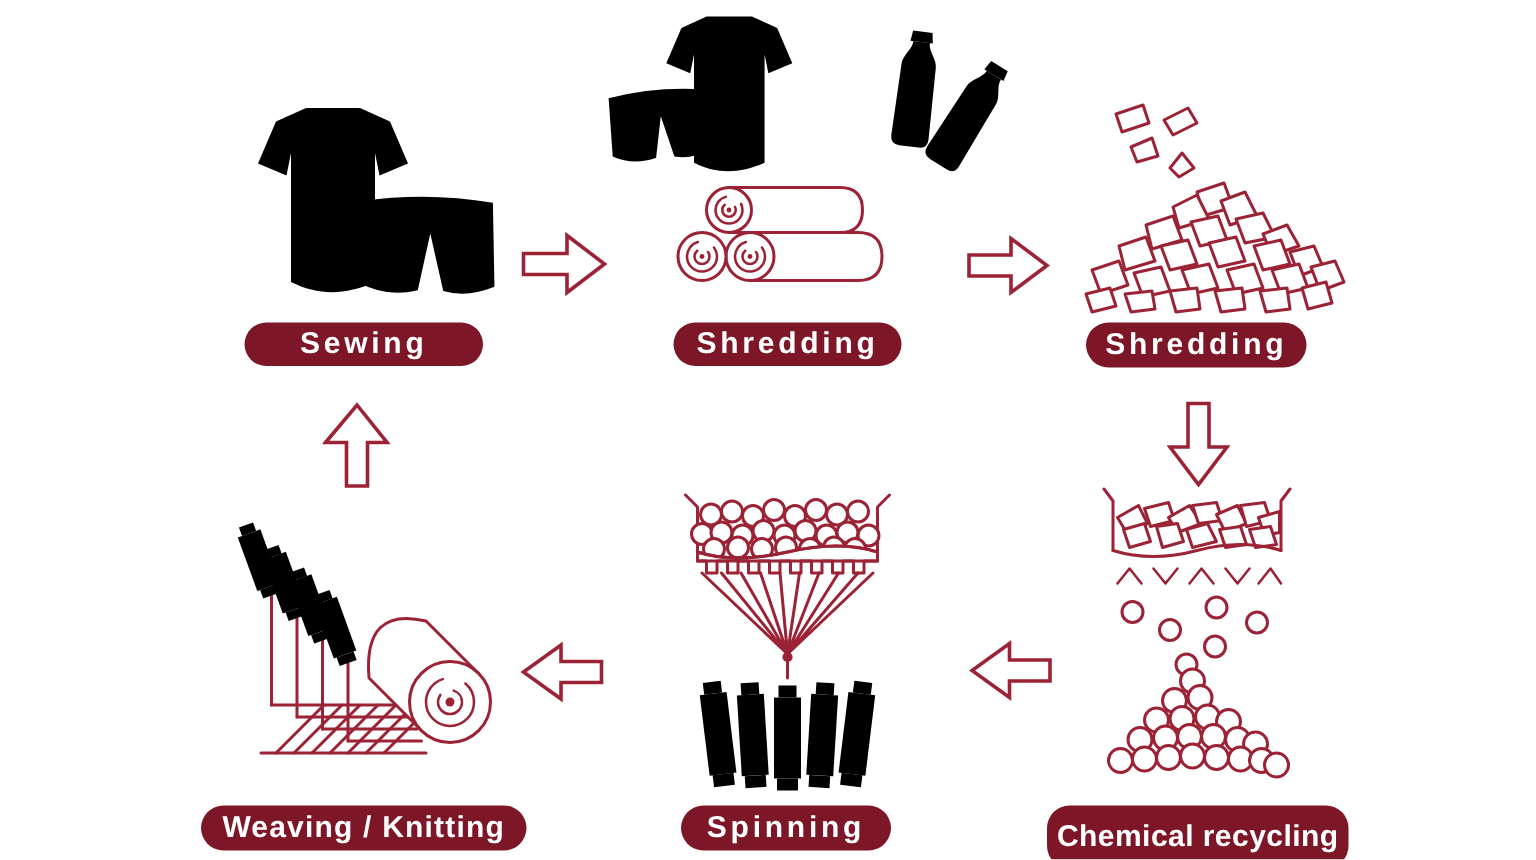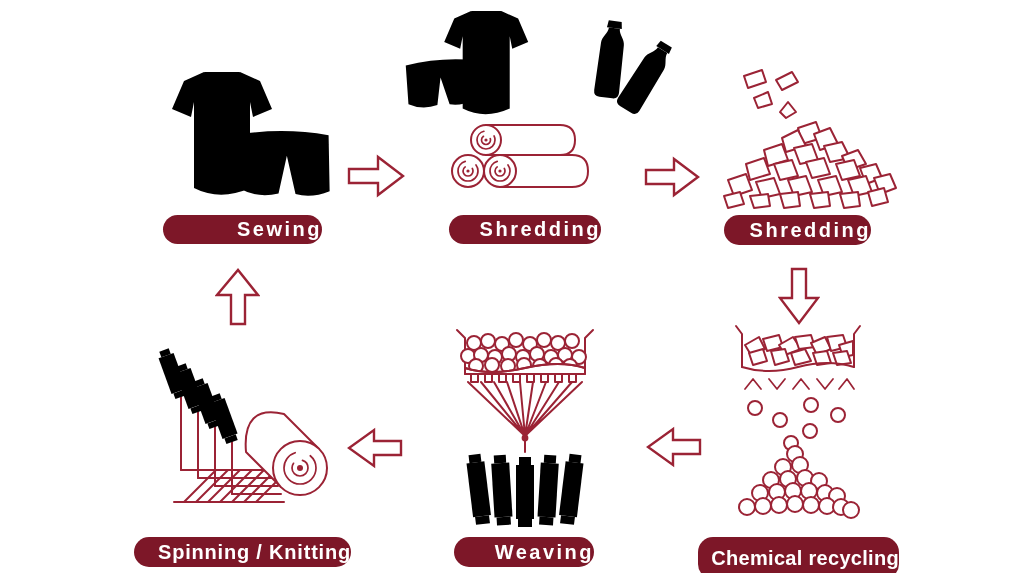--- a/index.html
+++ b/index.html
@@ -14,21 +14,21 @@
   .abs{position:absolute;}
   svg.art path, svg.art circle, svg.art rect, svg.art polygon, svg.art line{
     fill:none;stroke:var(--line);stroke-width:2;stroke-linecap:round;stroke-linejoin:round;
   }
   svg.art .w{fill:#ffffff;}
   svg.art .thin{stroke-width:1.7;}
   svg.art .dot{fill:var(--line);stroke:none;}
   svg.arrow polygon{fill:#ffffff;stroke:var(--line);stroke-width:2.4;stroke-linejoin:miter;}
   .pill{
     position:absolute;background:var(--pill);border-radius:15px;
-    display:flex;align-items:center;justify-content:flex-end;
+    display:flex;align-items:center;justify-content:center;
     color:#ffffff;font-weight:700;font-size:20px;letter-spacing:2.5px;
     white-space:nowrap;
   }
   .pill.long{letter-spacing:0.3px;}
   .pill.mid{letter-spacing:0.8px;}
 </style>
 </head>
 <body>
 
 <div id="canvas">
@@ -279,21 +279,21 @@
         </g>
       <g transform="translate(96,197) rotate(3.5)">
           <use href="#def-bobbin"></use>
         </g>
       <g transform="translate(75,199)">
           <use href="#def-bobbin"></use>
         </g>
     </g>
   </svg>
   <div class="pill" style="left:454px;top:537px;width:140px;height:30px">
-    <span>Weaving</span>
+    <span>Spinning</span>
   </div>
 
   <svg class="arrow abs" style="left:347px;top:427px" width="56" height="42" viewBox="0 0 56 42">
     <polygon points="54,14 27,14 27,3 2,21 27,39 27,28 54,28"></polygon>
   </svg>
 
   <svg class="art abs" style="left:122px;top:338px" width="240" height="195" viewBox="0 0 240 195">
     <g class="thin">
       <path d="M59 59 V132 M76 74 V140 M93 89 V148 M110 104 V156"></path>
       <path d="M59 132 H150 M76 140 H153 M93 148 H156 M110 156 H159 M52 164 H162"></path>
@@ -315,20 +315,20 @@
     </g>
     <g>
       <path class="w" d="M197 111 L162 76 Q120 66 124 114 L159 149 Z"></path>
       <circle class="w" cx="178" cy="130" r="27"></circle>
       <circle class="thin" cx="178" cy="130" r="16" stroke-dasharray="70 16"></circle>
       <circle class="thin" cx="178" cy="130" r="8" stroke-dasharray="30 10"></circle>
       <circle class="dot" cx="178" cy="130" r="3"></circle>
     </g>
   </svg>
   <div class="pill mid" style="left:134px;top:537px;width:217px;height:30px">
-    <span>Spinning / Knitting</span>
+    <span>Weaving / Knitting</span>
   </div>
 
   <svg class="arrow abs" style="left:215px;top:268px" width="45" height="58" viewBox="0 0 45 58">
     <polygon points="16,56 30,56 30,27 43,27 23,2 2,27 16,27"></polygon>
   </svg>
 
 </div>
 
 </body></html>

